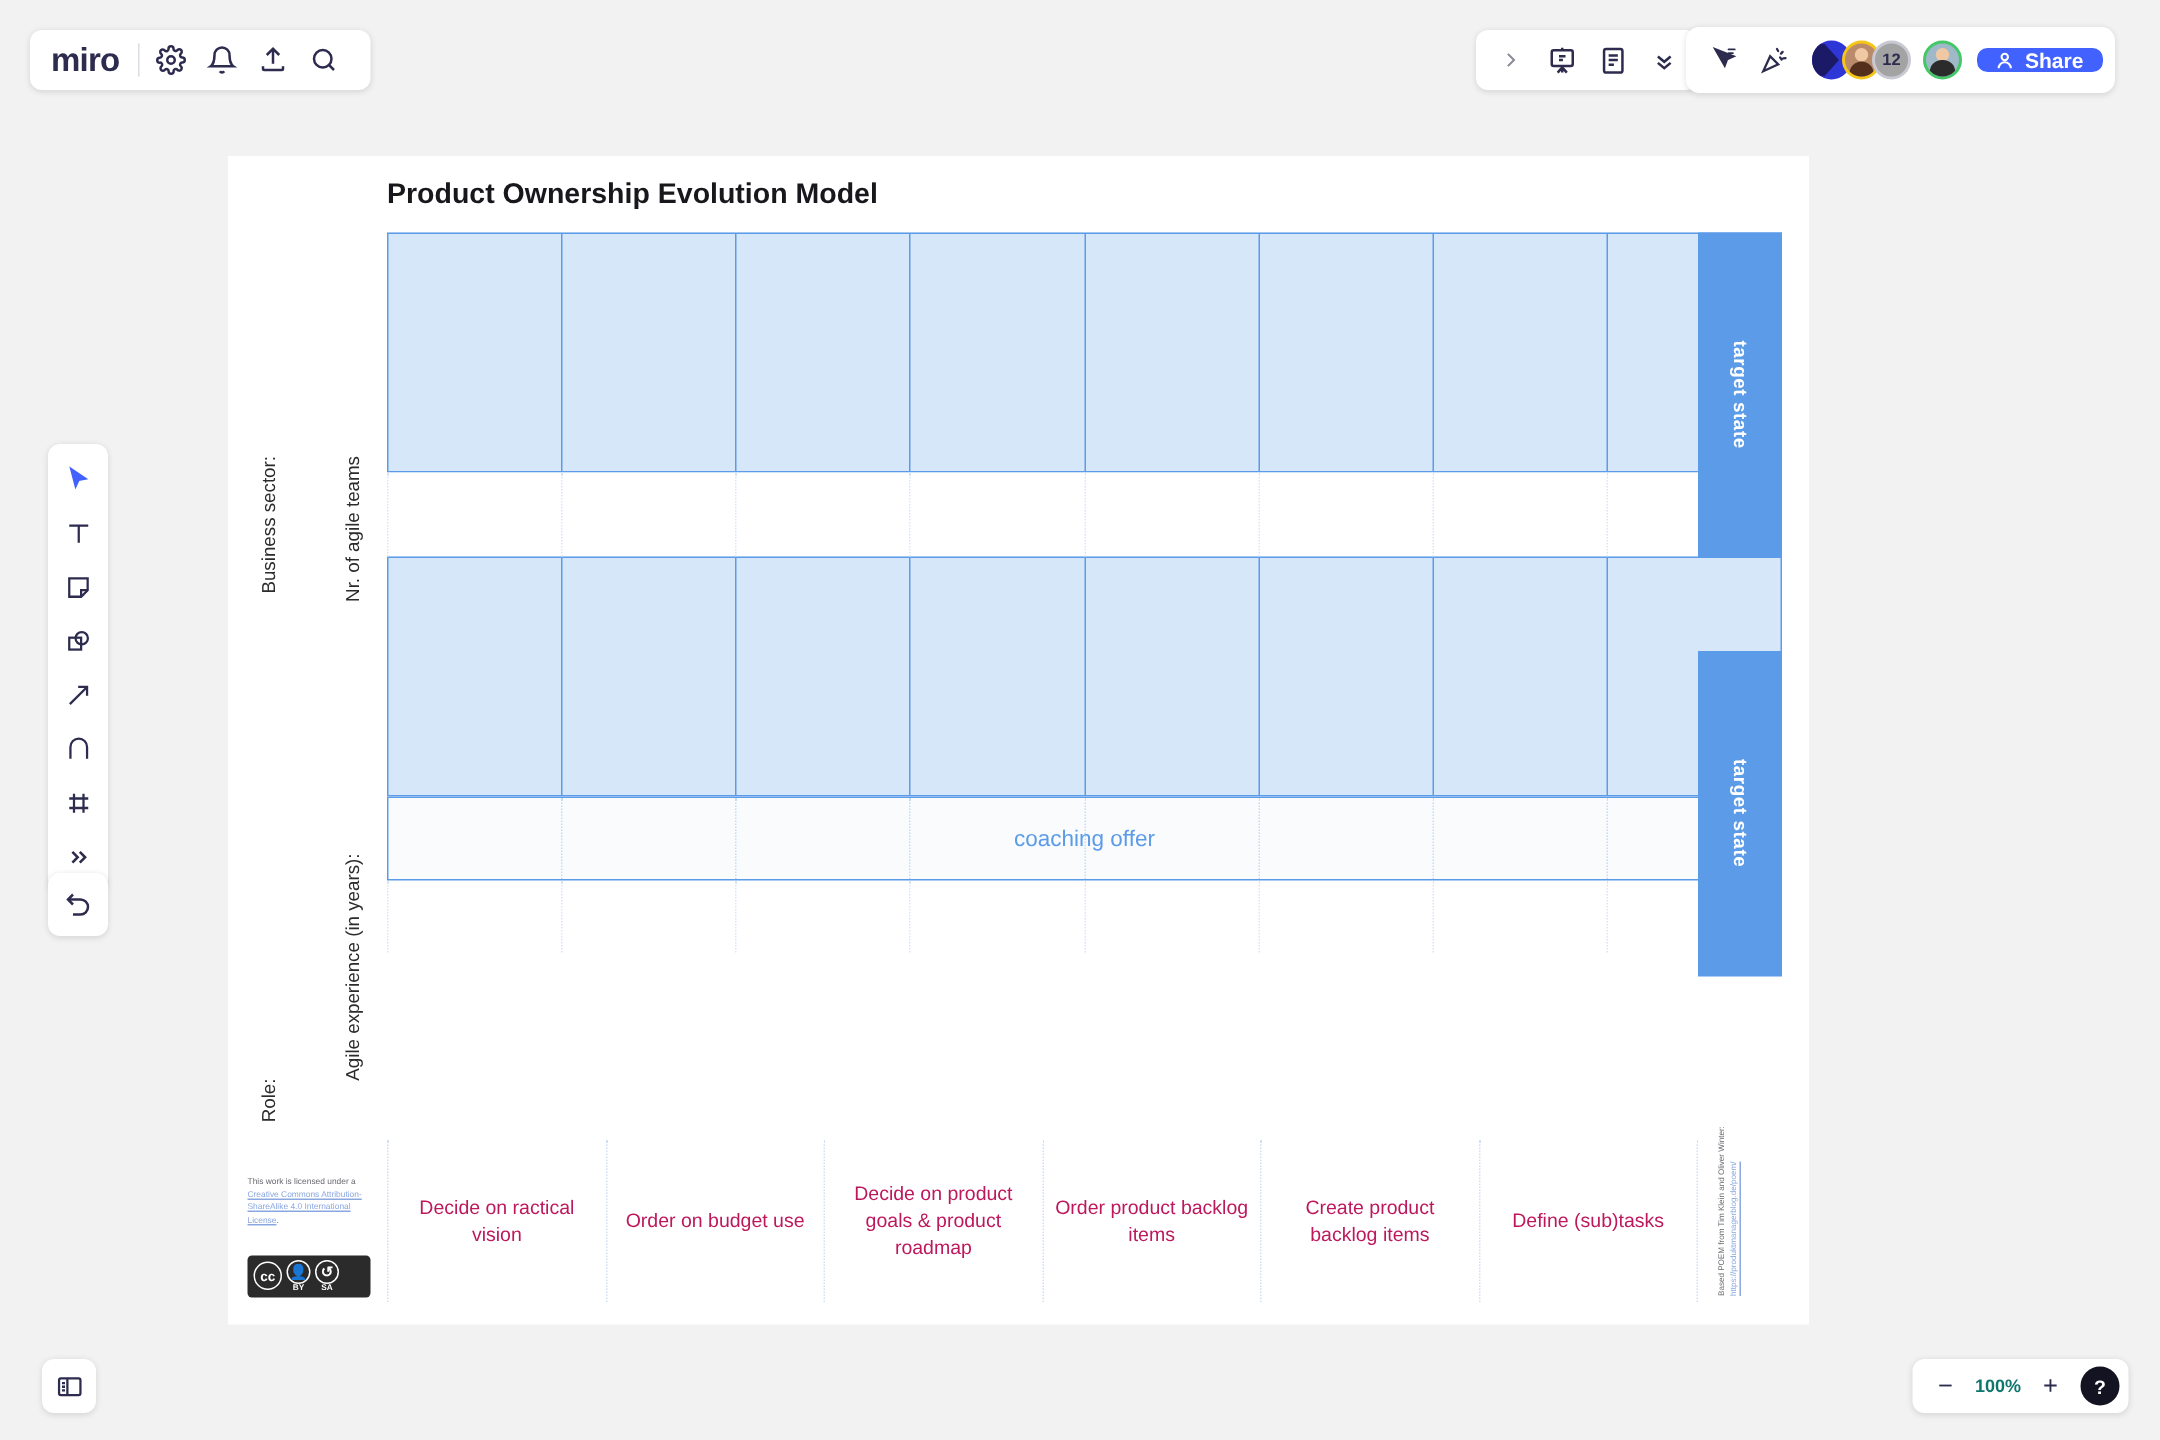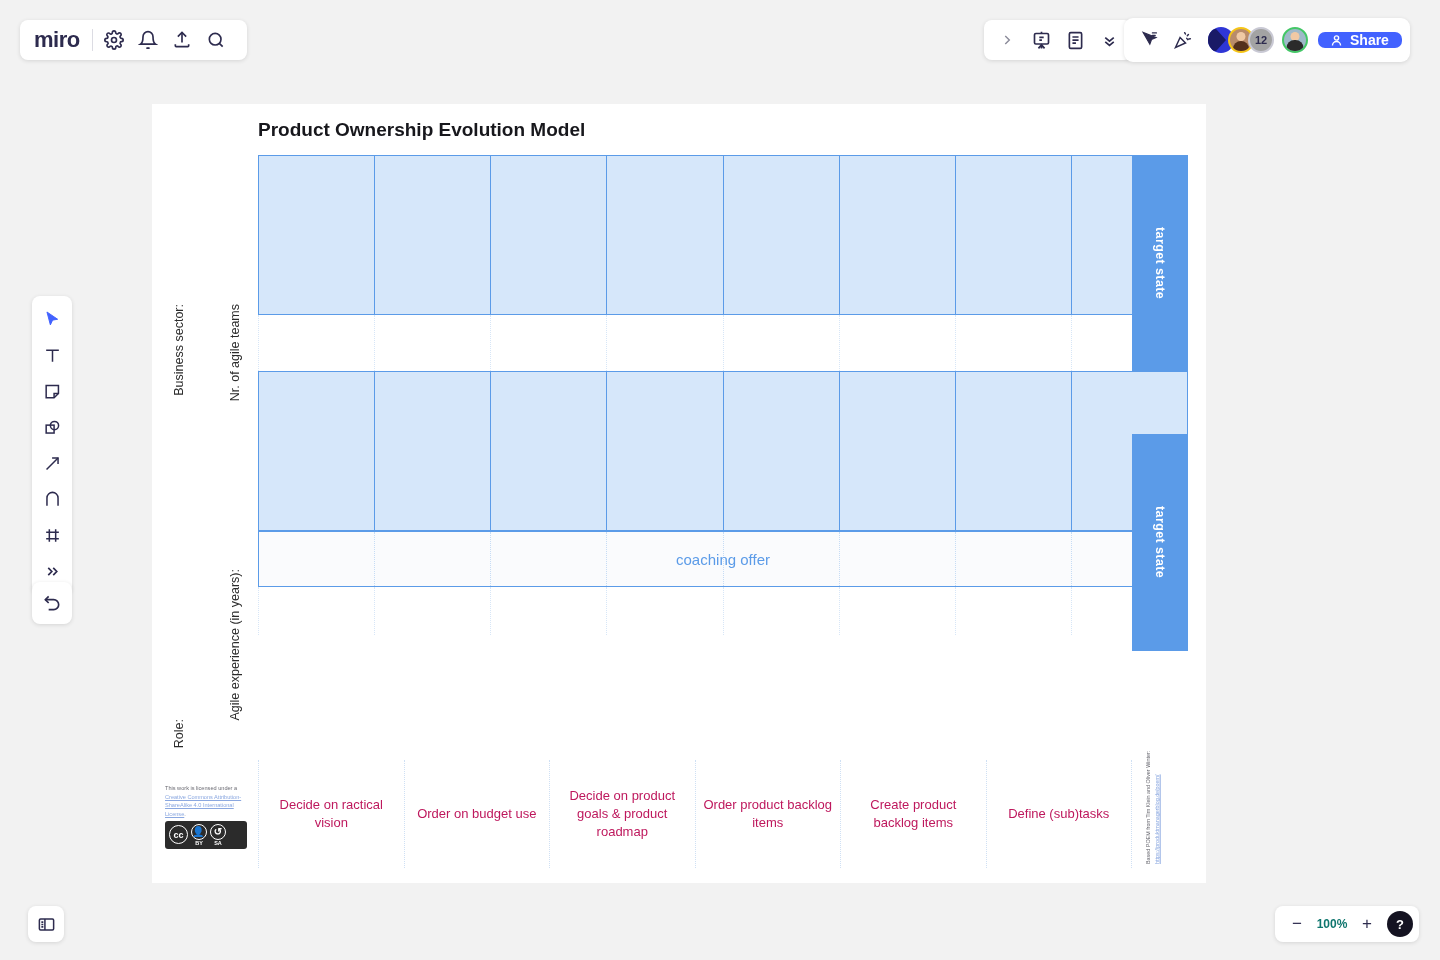--- a/index.html
+++ b/index.html
@@ -198,21 +198,21 @@
     text-align: center; font-size: 13px; line-height: 1.38; color: #be185d;
     padding: 4px 6px; border-right: 1px dotted #cfe0f4;
   }
   .task:first-child { border-left: 1px dotted #cfe0f4; }
 
   
   .license { position: absolute; left: 13px; top: 680px; width: 86px; }
   .license p { font-size: 5.6px; line-height: 1.55; color: #6a6a72; }
   .license a { color: #8aa7e0; text-decoration: underline; }
   .cc-badge {
-    margin-top: 2px; width: 82px; height: 28px; background: #2b2b2b;
+    margin-top: 18px; width: 82px; height: 28px; background: #2b2b2b;
     border-radius: 3px; display: flex; align-items: center; gap: 3px; padding: 0 4px;
   }
   .cc-circ {
     width: 19px; height: 19px; border-radius: 50%; border: 1.6px solid #fff;
     color: #fff; display: flex; align-items: center; justify-content: center;
     font-size: 9px; font-weight: 700;
   }
   .cc-sub { font-size: 5.5px; color:#fff; font-weight:700; }
 
   

